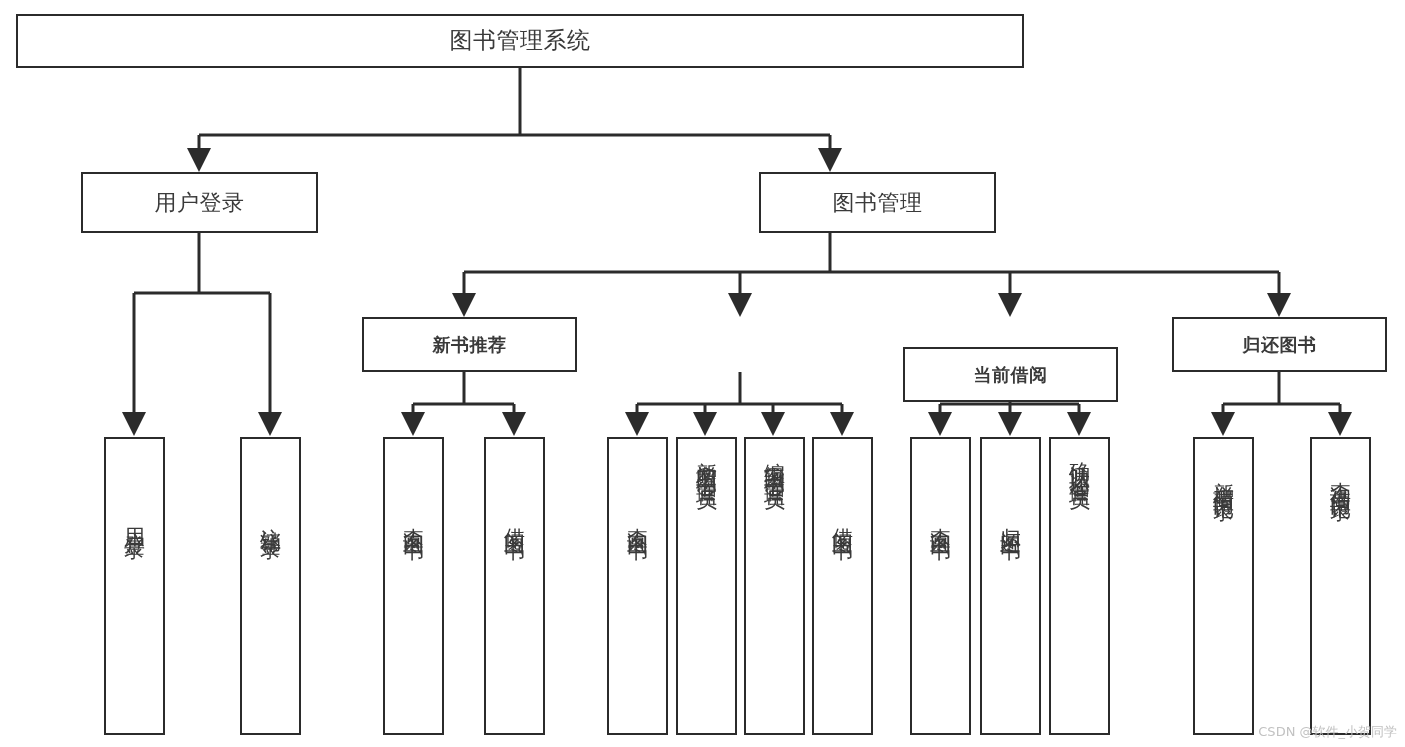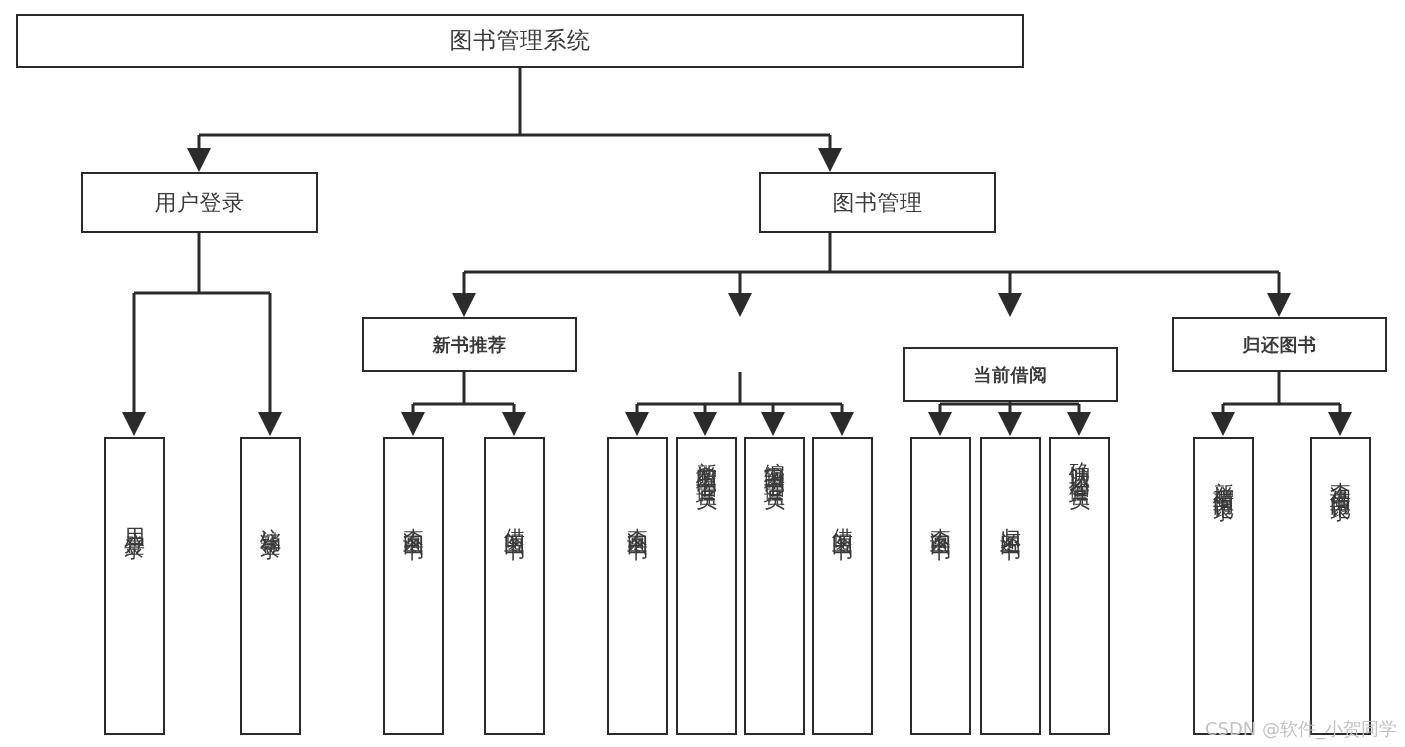--- a/index.html
+++ b/index.html
@@ -61,21 +61,21 @@
     font-size: 21px;
     line-height: 1.05;
     letter-spacing: 4px;
     white-space: pre;
     text-align: start;
   }
   .watermark {
     position: absolute;
     right: 8px;
     bottom: 6px;
-    font-size: 18px;
+    font-size: 13px;
     color: #c2c2c2;
     z-index: 5;
     white-space: nowrap;
     user-select: none;
   }
 </style>
 </head>
 <body>
 
 <div id="diagram-canvas">

